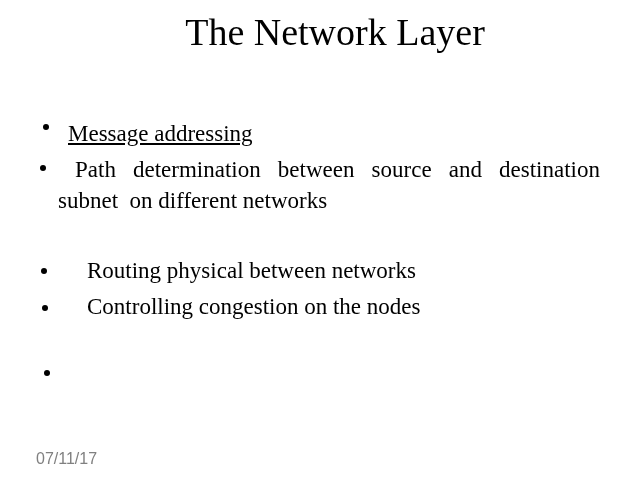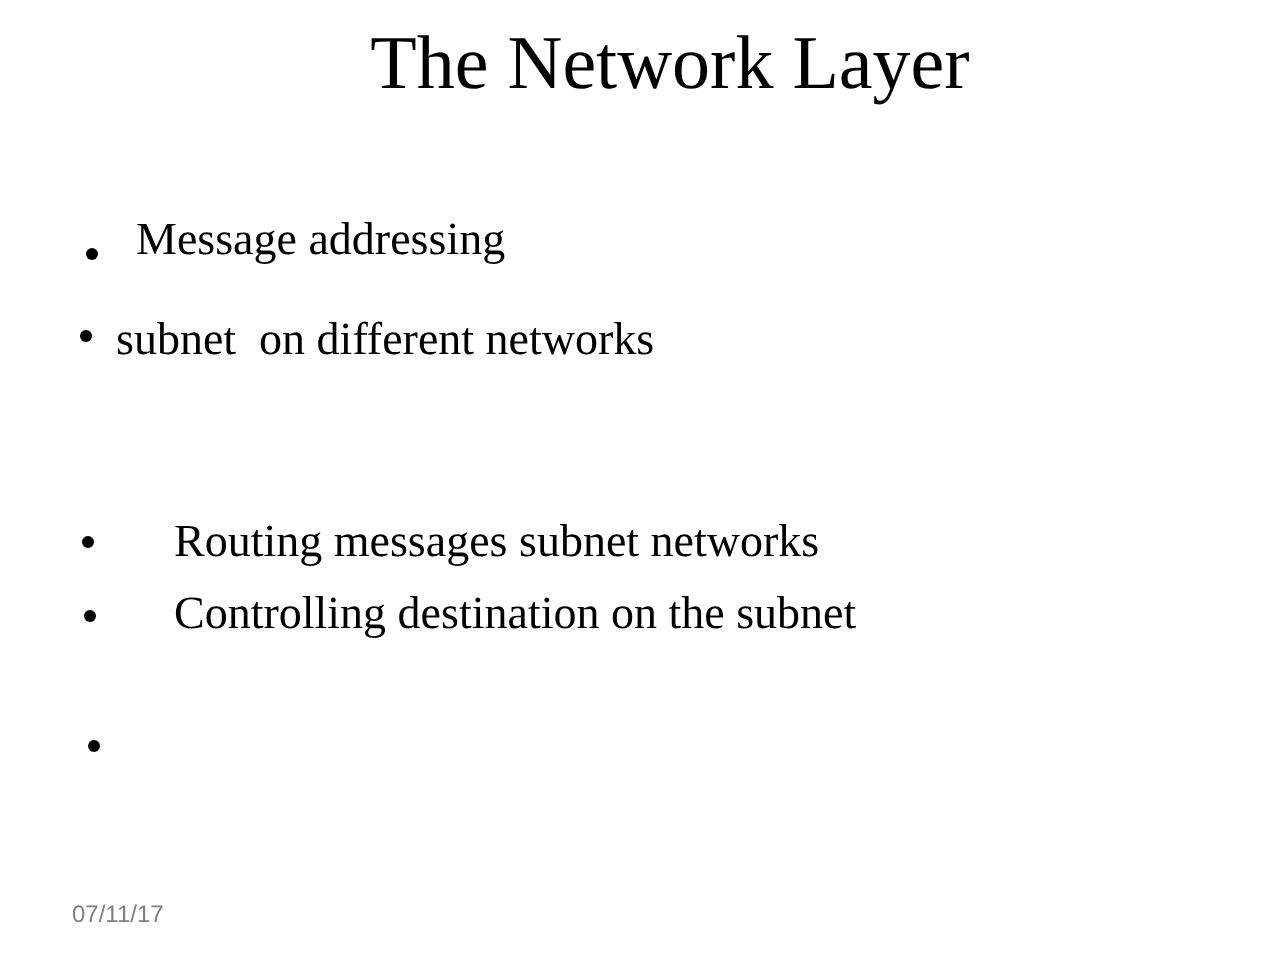--- a/index.html
+++ b/index.html
@@ -37,21 +37,21 @@
     background: #000000;
   }
   .btext {
     position: absolute;
     font-size: 23px;
     line-height: 1;
     white-space: nowrap;
     color: #000000;
   }
   .d1 { left: 43px; top: 124px; }
-  .b1 { left: 68px; top: 108px; }
+  .b1 { left: 68px; top: 122px; text-decoration: underline; }
 
   .d2 { left: 40px; top: 165px; }
   .b2 {
     left: 75px;
     right: 38px;
     top: 154px;
     line-height: 31px;
     white-space: normal;
   }
   .b2l1 {
@@ -72,42 +72,43 @@
   .b4 { left: 87px; top: 295px; }
 
   .d5 { left: 44px; top: 370px; }
   .b5 { left: 78px; top: 361px; }
 
   .footer {
     position: absolute;
     left: 36px;
     top: 450px;
     font-family: "Liberation Sans", sans-serif;
-    font-size: 12px;
+    font-size: 16px;
     color: #808080;
   }
 </style>
 </head>
 <body>
 
 <div class="slide">
 
   <h1 class="title">The Network Layer</h1>
 
   <span class="dot d1"></span>
   <div class="btext b1">Message addressing</div>
 
   <span class="dot d2"></span>
   <div class="btext b2">
+    <span class="b2l1">Path determination between source and destination</span>
     <span class="b2l2">subnet  on different networks</span>
   </div>
 
   <span class="dot d3"></span>
-  <div class="btext b3">Routing messages subnet networks</div>
+  <div class="btext b3">Routing physical between networks</div>
 
   <span class="dot d4"></span>
-  <div class="btext b4">Controlling destination on the subnet</div>
+  <div class="btext b4">Controlling congestion on the nodes</div>
 
   <span class="dot d5"></span>
 
   <div class="footer">07/11/17</div>
 
 </div>
 
 </body></html>

